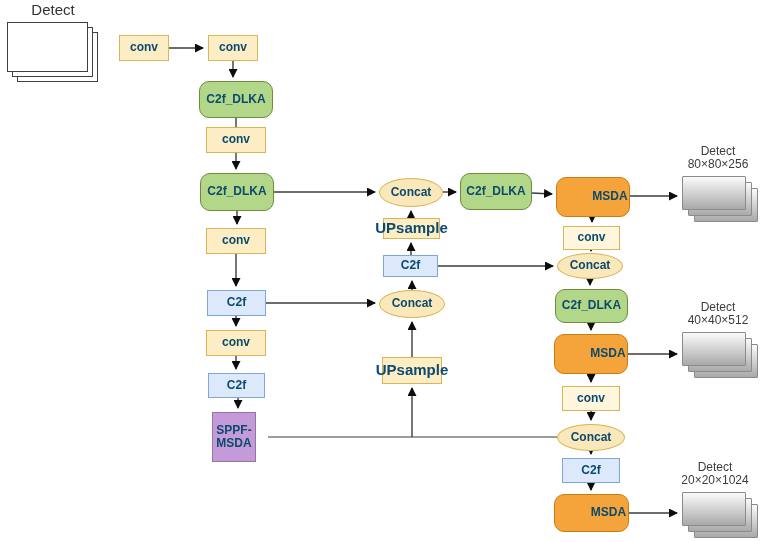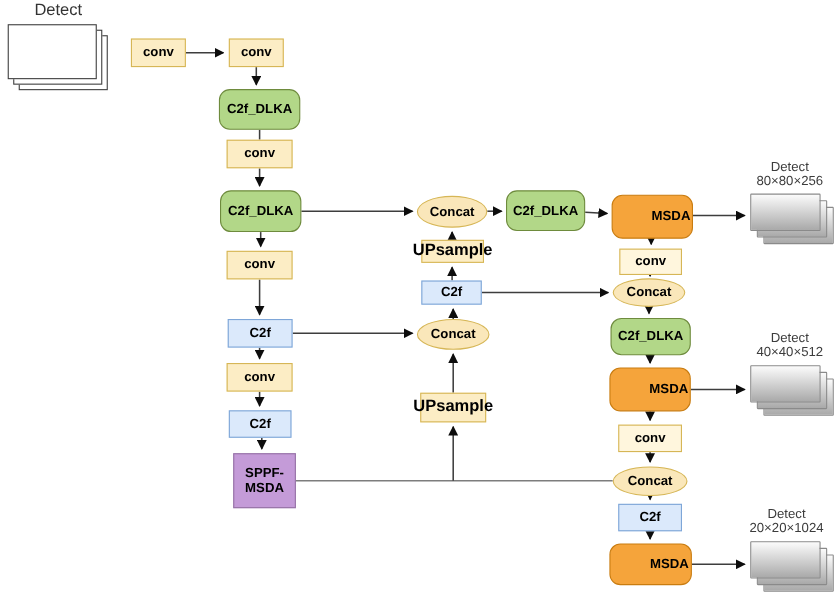--- a/index.html
+++ b/index.html
@@ -6,21 +6,21 @@
   #canvas{
     position:relative;width:762px;height:542px;background:#ffffff;overflow:hidden;
     font-family:"Liberation Sans", sans-serif;
   }
   #edges{position:absolute;left:0;top:0;width:762px;height:542px;z-index:1;}
   #edges line, #edges polyline{stroke:var(--edge);stroke-width:1.4;fill:none;}
   #edges .gray{stroke:var(--edge_gray);stroke-width:1.3;}
   .node{
     position:absolute;z-index:2;box-sizing:border-box;
     display:flex;align-items:center;justify-content:center;
-    font-size:12px;font-weight:bold;color:#000000;text-align:center;line-height:1.1;
+    font-size:12px;font-weight:bold;color:#0c4a6e;text-align:center;line-height:1.1;
   }
   .conv{background:var(--conv_fill);border:1.4px solid var(--conv_border);}
   .conv-light{background:var(--conv_light_fill);border:1.2px solid var(--conv_border);}
   .c2f{background:var(--c2f_fill);border:1.4px solid var(--c2f_border);}
   .green{background:var(--green_fill);border:1.6px solid var(--green_border);border-radius:10px;}
   .orange{background:var(--orange_fill);border:1.6px solid var(--orange_border);border-radius:10px;padding-left:34px;}
   .purple{background:var(--purple_fill);border:1.4px solid var(--purple_border);}
   .ellipse{background:var(--concat_fill);border:1.4px solid var(--concat_border);border-radius:50%;}
   .small-font{font-size:15px;}
   .page-in{position:absolute;z-index:2;width:81px;height:50px;background:#ffffff;border:1.4px solid #3f3f3f;box-sizing:border-box;}
@@ -81,21 +81,21 @@
 
   <div class="node conv" style="left:119px;top:35px;width:50px;height:26px;">conv</div>
   <div class="node conv" style="left:208px;top:35px;width:50px;height:26px;">conv</div>
   <div class="node green" style="left:199px;top:81px;width:74px;height:37px;">C2f_DLKA</div>
   <div class="node conv" style="left:206px;top:127px;width:60px;height:26px;">conv</div>
   <div class="node green" style="left:200px;top:173px;width:74px;height:38px;">C2f_DLKA</div>
   <div class="node conv" style="left:206px;top:228px;width:60px;height:26px;">conv</div>
   <div class="node c2f" style="left:207px;top:290px;width:59px;height:26px;">C2f</div>
   <div class="node conv" style="left:206px;top:330px;width:60px;height:26px;">conv</div>
   <div class="node c2f" style="left:208px;top:373px;width:57px;height:25px;">C2f</div>
-  <div class="node purple" style="left:212px;top:412px;width:57px;height:50px;">
+  <div class="node purple" style="left:212px;top:412px;width:44px;height:50px;">
     <span>
       <span>SPPF-</span><br>
       <span>MSDA</span>
     </span>
   </div>
 
   <div class="node ellipse" style="left:379px;top:178px;width:64px;height:29px;">Concat</div>
   <div class="node conv small-font" style="left:383px;top:218px;width:57px;height:21px;">UPsample</div>
   <div class="node c2f" style="left:383px;top:255px;width:55px;height:22px;">C2f</div>
   <div class="node ellipse" style="left:379px;top:290px;width:66px;height:28px;">Concat</div>

